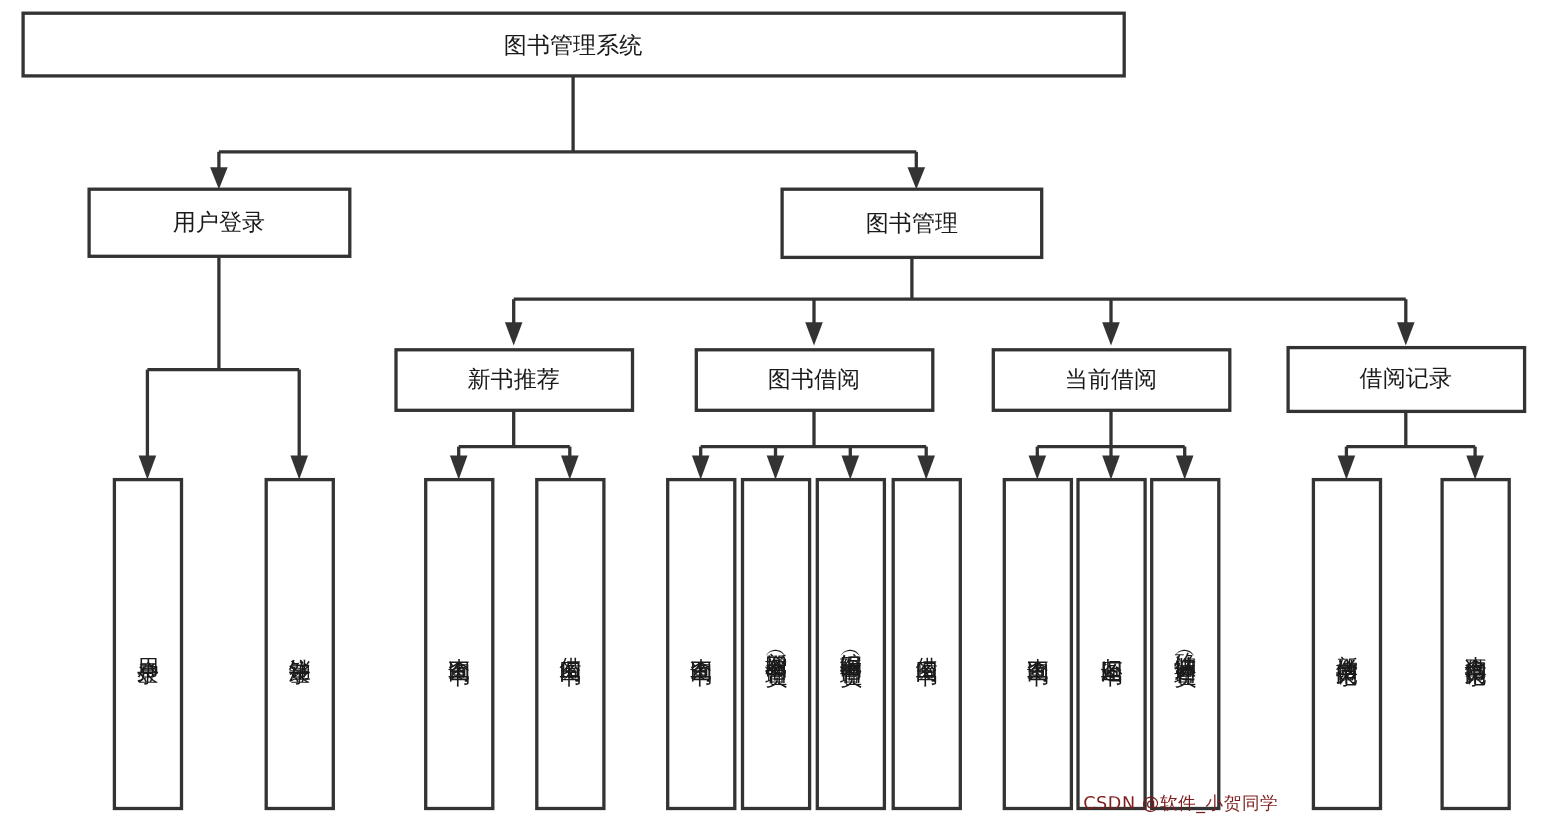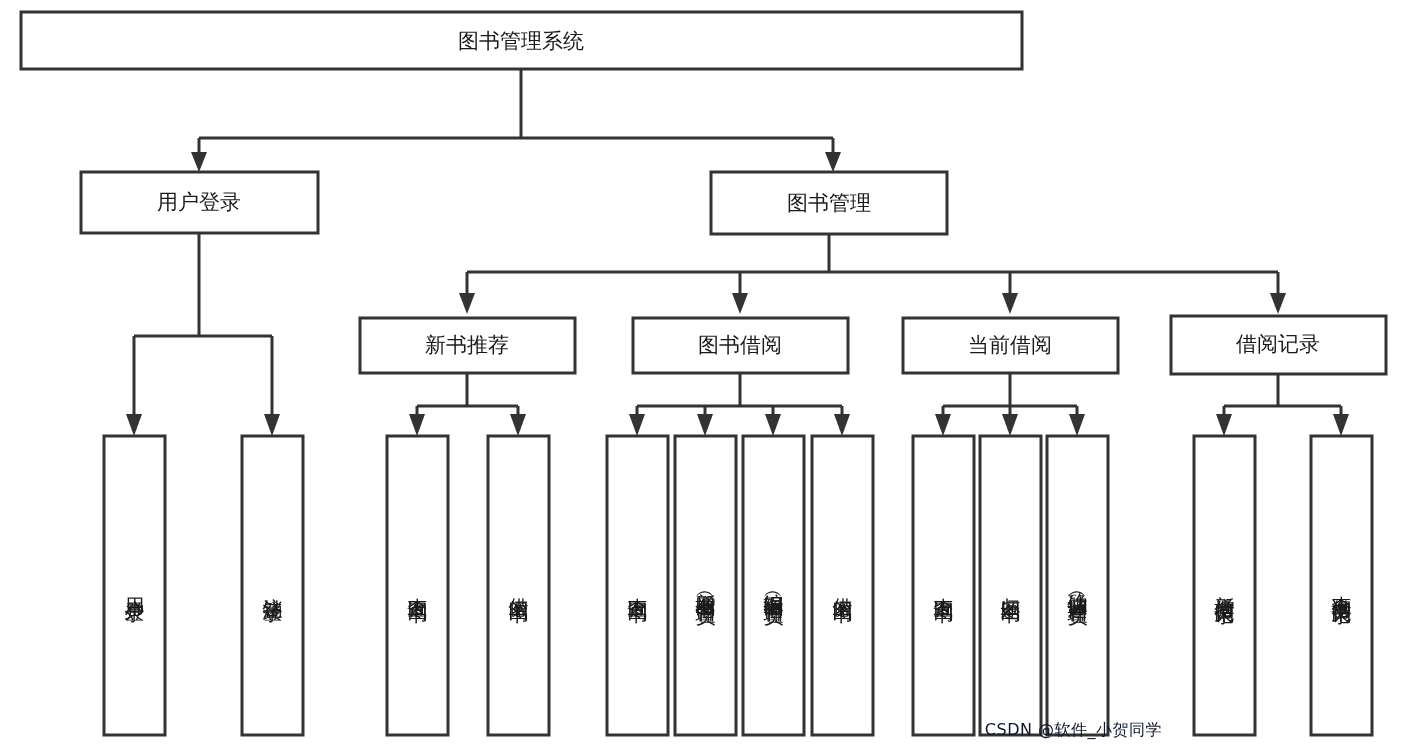--- a/index.html
+++ b/index.html
@@ -67,21 +67,21 @@
     letter-spacing: 2px;
     white-space: nowrap;
     text-align: center;
   }
   .watermark {
     position: absolute;
     right: 8px;
     bottom: 6px;
     font-family: "DejaVu Sans", "Liberation Sans", sans-serif;
     font-size: 16px;
-    color: #0f172a;
+    color: #7f1d1d;
     letter-spacing: 0.5px;
     white-space: nowrap;
     pointer-events: none;
   }
 </style>
 </head>
 <body>
 
 <div id="diagram-root">
 

